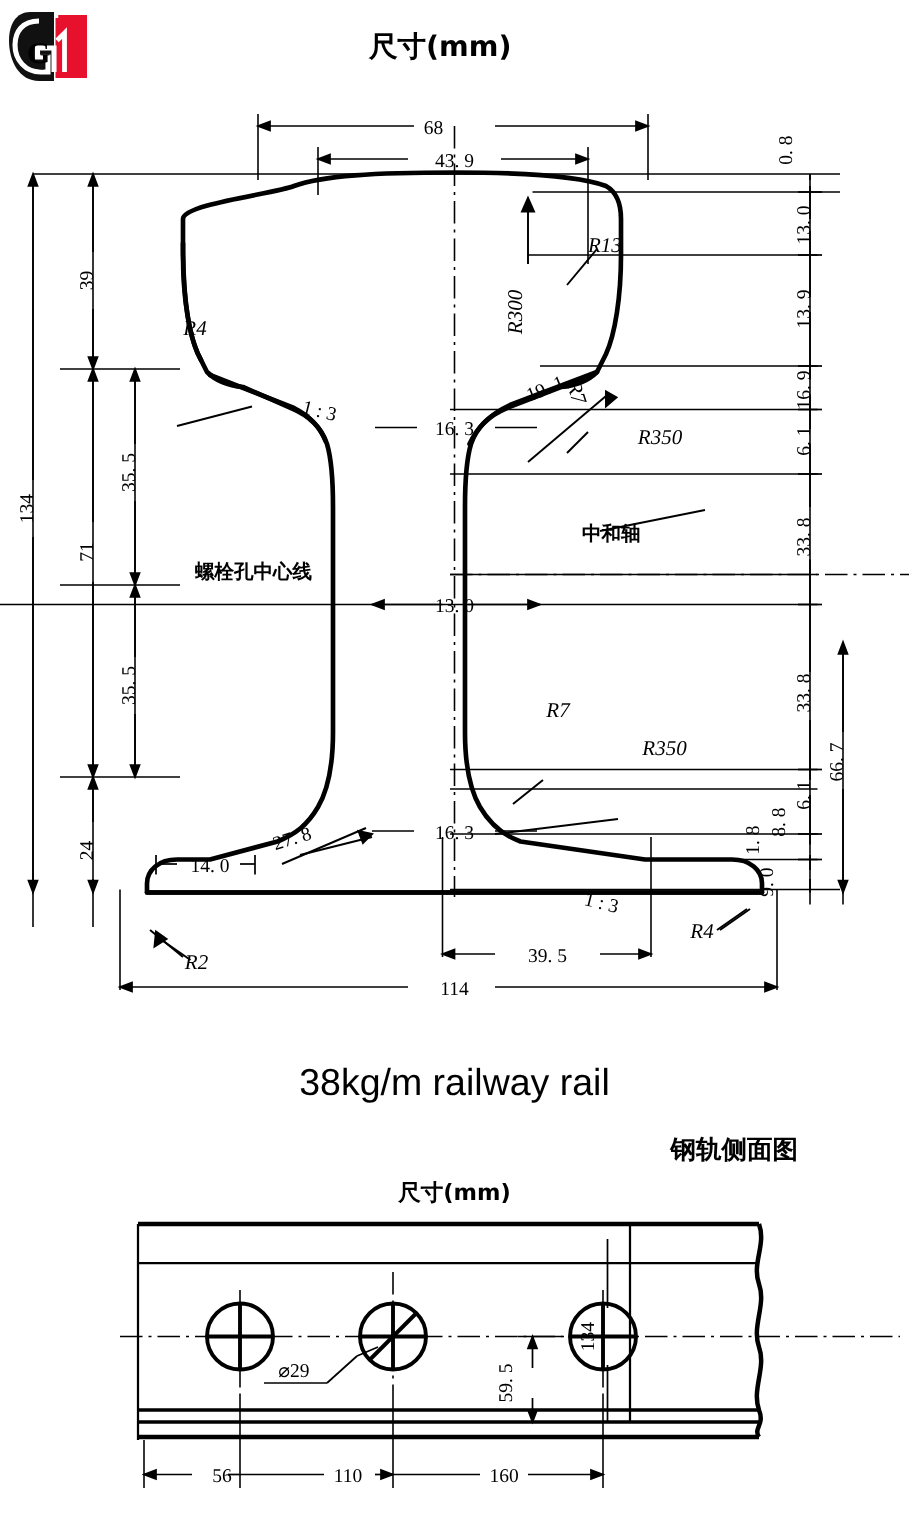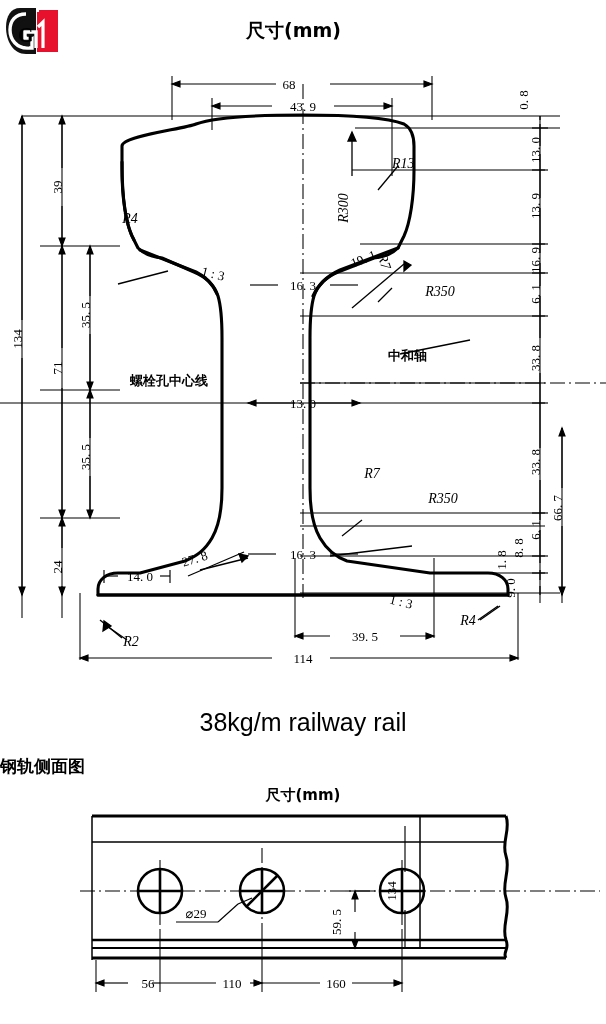--- a/index.html
+++ b/index.html
@@ -31,21 +31,21 @@
   .ext{fill:none;stroke:#000;stroke-width:1.05;}
   .dimline{fill:none;stroke:#000;stroke-width:1.15;}
   .ctr{fill:none;stroke:#000;stroke-width:1.05;stroke-dasharray:15 4 2 4;}
   .lead{fill:none;stroke:#000;stroke-width:1.3;}
   .thin{fill:none;stroke:#000;stroke-width:1.5;}
   .hole{fill:none;stroke:#000;stroke-width:2.6;}
 
   
   .title-en{position:absolute;left:0;top:708px;width:606px;text-align:center;
             font-family:"Liberation Sans",sans-serif;font-size:25px;}
-  .title-cn{position:absolute;left:0;top:755px;width:532px;text-align:left;
+  .title-cn{position:absolute;left:0;top:755px;width:532px;text-align:right;
             font-family:"DejaVu Sans",sans-serif;font-size:17px;font-weight:700;}
   .unit-mid{position:absolute;left:0;top:786px;width:606px;text-align:center;
             font-family:"DejaVu Sans",sans-serif;font-size:15px;font-weight:600;}
 </style>
 </head>
 <body>
 
 <div class="wrap">
 
   <div class="header">

